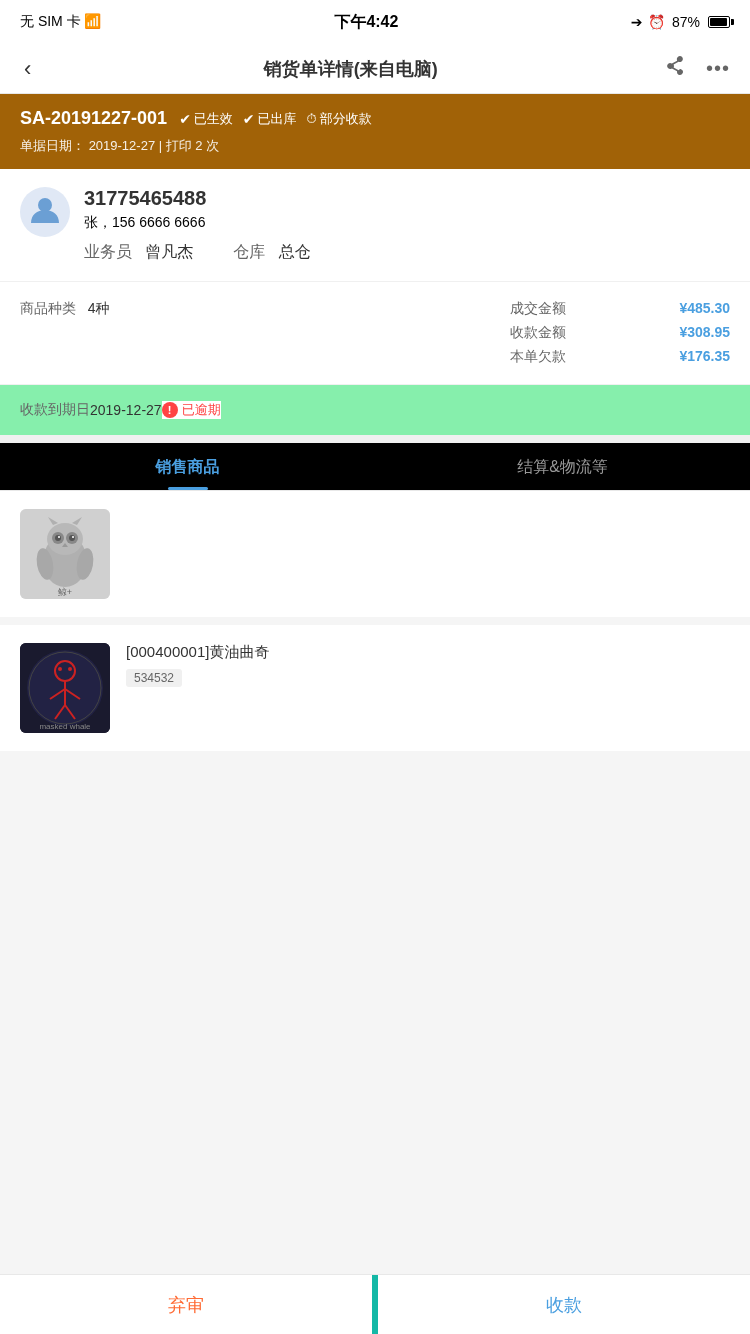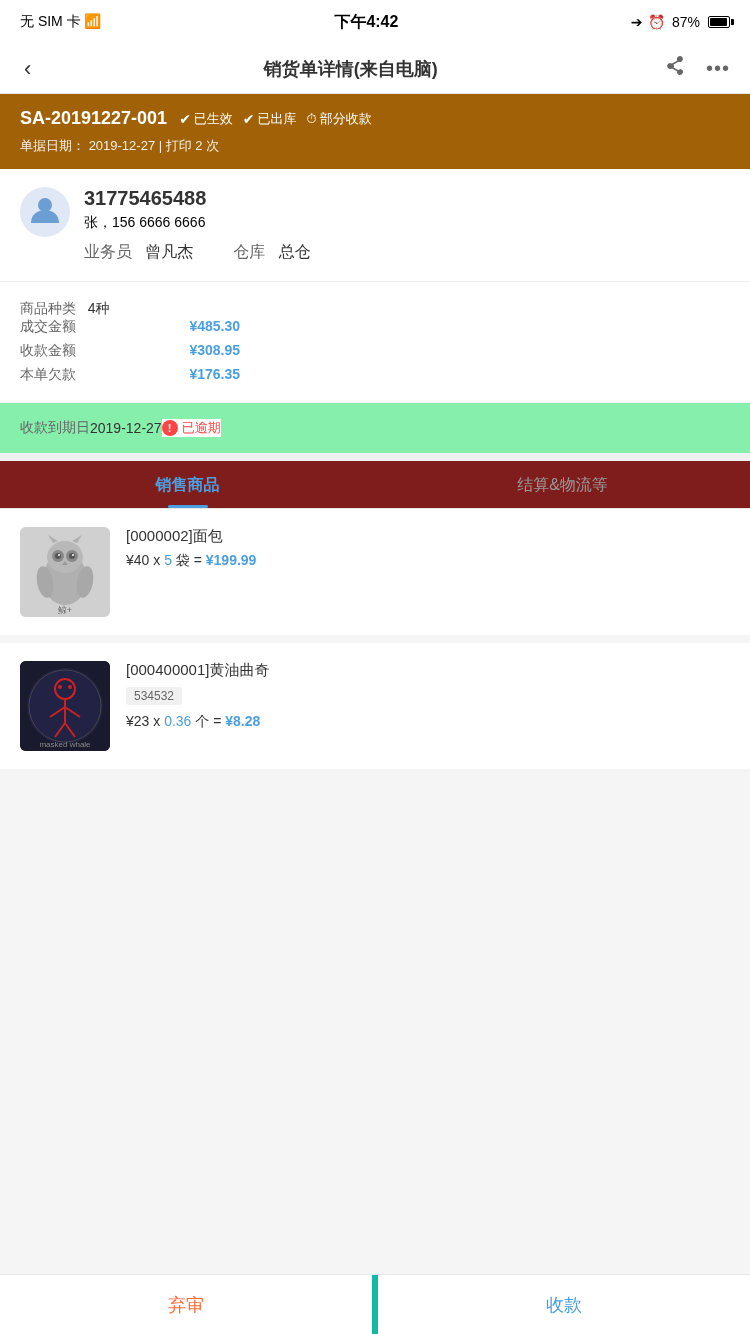--- a/index.html
+++ b/index.html
@@ -149,21 +149,20 @@
     .meta-value { color: #333; font-weight: 500; }
 
     
     .amounts-section {
       background: #fff;
       padding: 18px 20px;
       display: flex;
       align-items: flex-start;
       justify-content: space-between;
       border-bottom: 1px solid #f0f0f0;
-      flex-direction: column;
     }
     .product-count { font-size: 14px; color: #666; }
     .product-count-val { color: #333; font-weight: 500; }
     .amounts-right { display: flex; flex-direction: column; gap: 6px; align-items: flex-end; }
     .amount-row { display: flex; justify-content: space-between; gap: 20px; width: 220px; }
     .amount-label { font-size: 14px; color: #666; }
     .amount-value { font-size: 14px; color: #4A9FE0; font-weight: 600; }
 
     
     .due-date-section {
@@ -186,21 +185,21 @@
       width: 16px; height: 16px;
       border-radius: 50%;
       background: #FF4444;
       color: #fff;
       display: flex; align-items: center; justify-content: center;
       font-size: 11px; font-weight: 700;
     }
 
     
     .tabs-bar {
-      background: #7f1d1d;
+      background: #000000;
       display: flex;
       border-bottom: 1px solid #e8e8e8;
     }
     .tab {
       flex: 1;
       text-align: center;
       padding: 14px 0 12px;
       font-size: 16px;
       color: #999;
       cursor: pointer;
@@ -436,33 +435,20 @@
 
         <ellipse cx="25" cy="55" rx="8" ry="16" fill="#A8A8A8" transform="rotate(-10 25 55)"></ellipse>
         <ellipse cx="65" cy="55" rx="8" ry="16" fill="#A8A8A8" transform="rotate(10 65 55)"></ellipse>
 
         <polygon points="33,16 28,8 38,14" fill="#B0B0B0"></polygon>
         <polygon points="57,16 62,8 52,14" fill="#B0B0B0"></polygon>
 
         <text x="45" y="86" font-size="9" fill="#666" text-anchor="middle" font-family="sans-serif">鲸+</text>
       </svg>
     </div>
-    <div class="product-info">
-      <div class="product-name">
-        <span>[0000002]</span><span>面包</span>
-      </div>
-      <div class="product-price-row">
-        <span>¥40</span>
-        <span> x </span>
-        <span class="qty-highlight">5</span>
-        <span>袋</span>
-        <span> = </span>
-        <span class="total-highlight">¥199.99</span>
-      </div>
-    </div>
   </div>
 
   <div class="product-item">
     <div class="product2-img">
 
       <svg width="90" height="90" viewBox="0 0 90 90" fill="none" xmlns="http://www.w3.org/2000/svg">
         <rect width="90" height="90" fill="#1a1a2e"></rect>
 
         <circle cx="45" cy="45" r="38" fill="#222244"></circle>
 
@@ -478,28 +464,20 @@
 
         <circle cx="45" cy="45" r="36" fill="none" stroke="#444" stroke-width="1"></circle>
         <text x="45" y="86" font-size="8" fill="#888" text-anchor="middle" font-family="sans-serif">masked whale</text>
       </svg>
     </div>
     <div class="product-info">
       <div class="product-name">
         <span>[000400001]</span><span>黄油曲奇</span>
       </div>
       <div class="product-sku">534532</div>
-      <div class="product-price-row">
-        <span>¥23</span>
-        <span> x </span>
-        <span class="qty-highlight">0.36</span>
-        <span>个</span>
-        <span> = </span>
-        <span class="total-highlight">¥8.28</span>
-      </div>
     </div>
   </div>
 
   <div class="spacer"></div>
 </div>
 
 <div class="bottom-bar">
   <button class="bottom-btn bottom-btn-left">弃审</button>
   <button class="bottom-btn bottom-btn-right">收款</button>
 </div>

